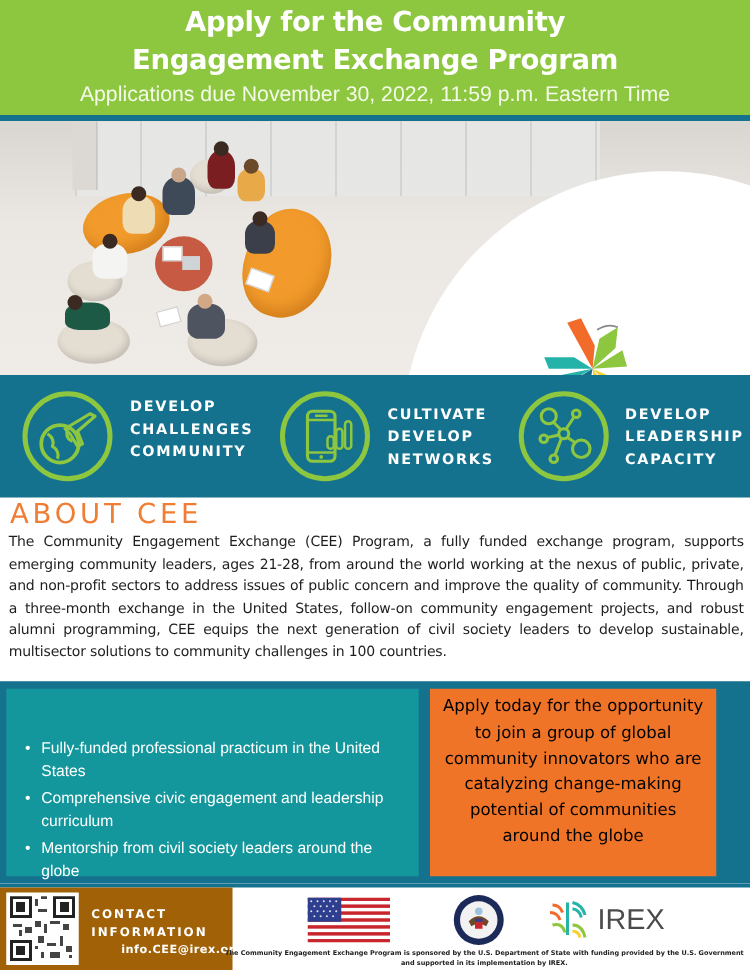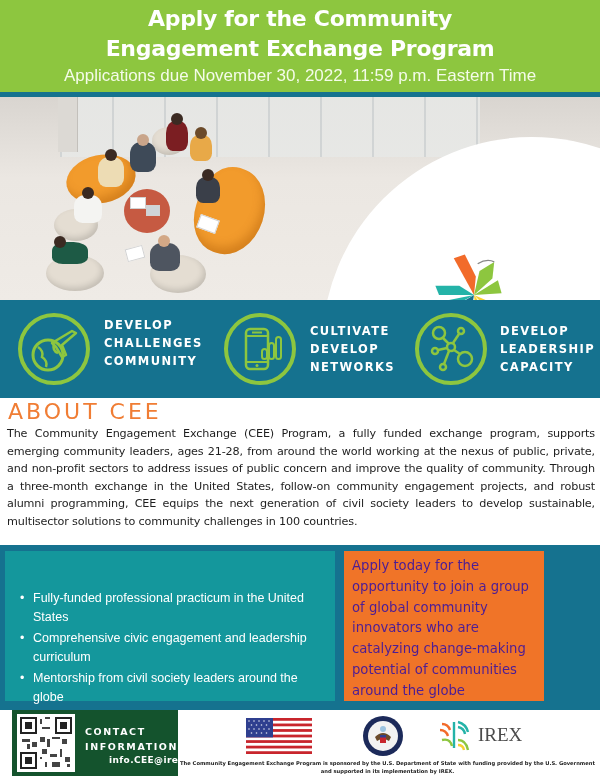--- a/index.html
+++ b/index.html
@@ -50,34 +50,34 @@
   .about-title { position: absolute; left: 8px; top: 399px; color: #f07d34; font-family: "DejaVu Sans", sans-serif; font-size: 22px; letter-spacing: 3px; line-height: 26px; }
   .about-body { position: absolute; left: 7px; top: 425px; width: 588px; color: #1e1e1e; font-family: "DejaVu Sans", sans-serif; font-size: 11.2px; line-height: 17.5px; text-align: justify; letter-spacing: -0.15px; }
 
   
   .panels { position: absolute; left: 0; top: 545px; width: 600px; height: 162px; background: #15728f; }
   .panel-left { position: absolute; left: 5px; top: 6px; width: 330px; height: 150px; background: #14979c; color: #fff; }
   .panel-left .ptitle { position: absolute; left: 11px; top: 6px; font-family: "DejaVu Sans", sans-serif; font-size: 20.5px; line-height: 26px; }
   .panel-left ul { position: absolute; left: 14px; top: 38px; width: 312px; list-style: none; }
   .panel-left li { position: relative; padding-left: 14px; font-family: "Liberation Sans", sans-serif; font-size: 12.5px; line-height: 19px; margin-bottom: 2px; }
   .panel-left li .bullet { position: absolute; left: 1px; top: 0; }
-  .panel-right { position: absolute; left: 344px; top: 6px; width: 200px; height: 150px; background: #f07428; color: #4c1d95; }
+  .panel-right { position: absolute; left: 344px; top: 6px; width: 229px; height: 150px; background: #f07428; color: #000000; text-align: center; }
   .panel-right .ptext { padding: 5px 8px 0; font-family: "DejaVu Sans", sans-serif; font-size: 13.2px; line-height: 20.8px; }
 
   
   .footer { position: absolute; left: 0; top: 707px; width: 600px; height: 69px; background: #ffffff; border-top: 3px solid #15728f; }
-  .contact { position: absolute; left: 12px; top: 0; width: 166px; height: 66px; background: #14532d; }
+  .contact { position: absolute; left: 0; top: 0; width: 186px; height: 66px; background: #a16207; }
   .qr { position: absolute; left: 5px; top: 4px; width: 58px; height: 58px; background: #fff; padding: 3px; }
   .qr svg { width: 52px; height: 52px; display: block; }
   .contact-label { position: absolute; left: 73px; top: 14px; color: #ffffff; font-family: "DejaVu Sans", sans-serif; font-weight: bold; font-size: 9.5px; letter-spacing: 1.6px; line-height: 15px; }
   .contact-email { position: absolute; left: 73px; top: 45px; color: #ffffff; font-family: "DejaVu Sans", sans-serif; font-weight: bold; font-size: 9px; letter-spacing: 0.4px; margin-left: 24px; }
   .flag { position: absolute; left: 246px; top: 8px; width: 66px; height: 36px; }
   .seal { position: absolute; left: 362px; top: 5px; width: 42px; height: 42px; }
   .irex-mark { position: absolute; left: 438px; top: 8px; width: 36px; height: 36px; }
-  .irex-text { position: absolute; left: 478px; top: 10px; color: #4b4b4b; font-family: Liberation Serif, serif; font-size: 19px; line-height: 30px; }
+  .irex-text { position: absolute; left: 478px; top: 10px; color: #4b4b4b; font-family: Liberation Sans, sans-serif; font-size: 23px; line-height: 30px; }
   .disclaimer { position: absolute; left: 180px; top: 50px; width: 415px; text-align: center; color: #222; font-family: "DejaVu Sans", sans-serif; font-weight: bold; font-size: 5.2px; line-height: 7.5px; }
 </style>
 </head>
 <body>
 
 <div class="header">
   <div class="title">
     <div>Apply for the Community</div>
     <div>Engagement Exchange Program</div>
   </div>

